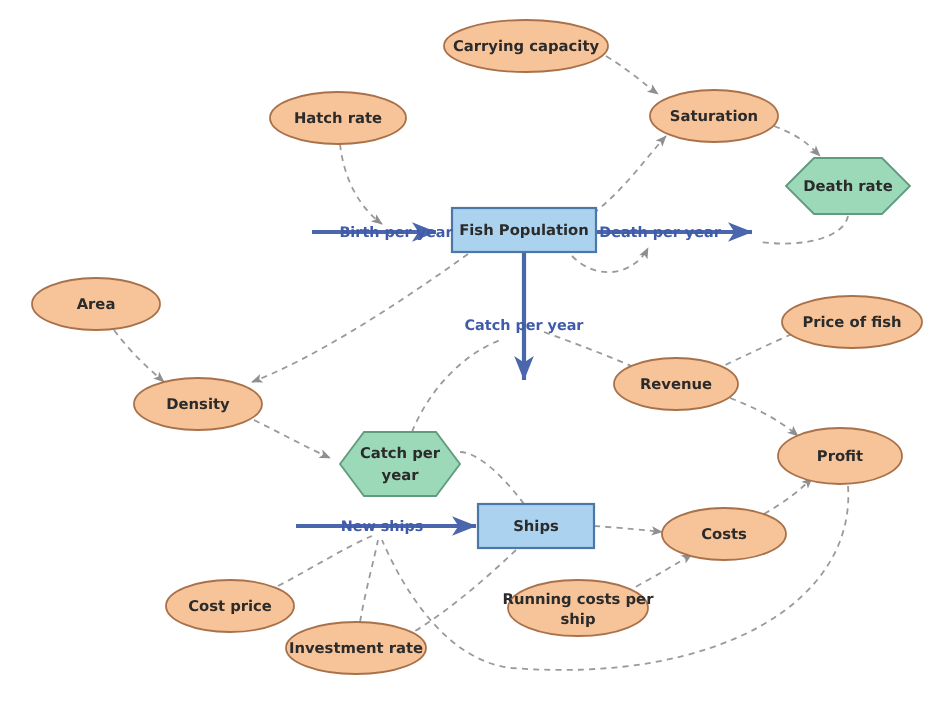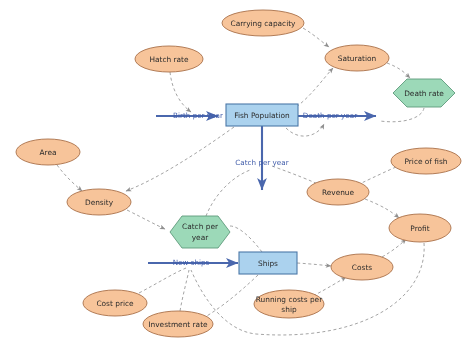--- a/index.html
+++ b/index.html
@@ -7,20 +7,21 @@
     padding: 0;
     background: #ffffff;
   }
   #diagram-root {
     position: relative;
     width: 474px;
     height: 351px;
     background: #ffffff;
     overflow: hidden;
     font-family: "DejaVu Sans", sans-serif;
+    font-weight: bold;
   }
   #diagram-svg {
     position: absolute;
     top: 0;
     left: 0;
     width: 474px;
     height: 351px;
   }
   .node-label {
     fill: #2b2b2b;

